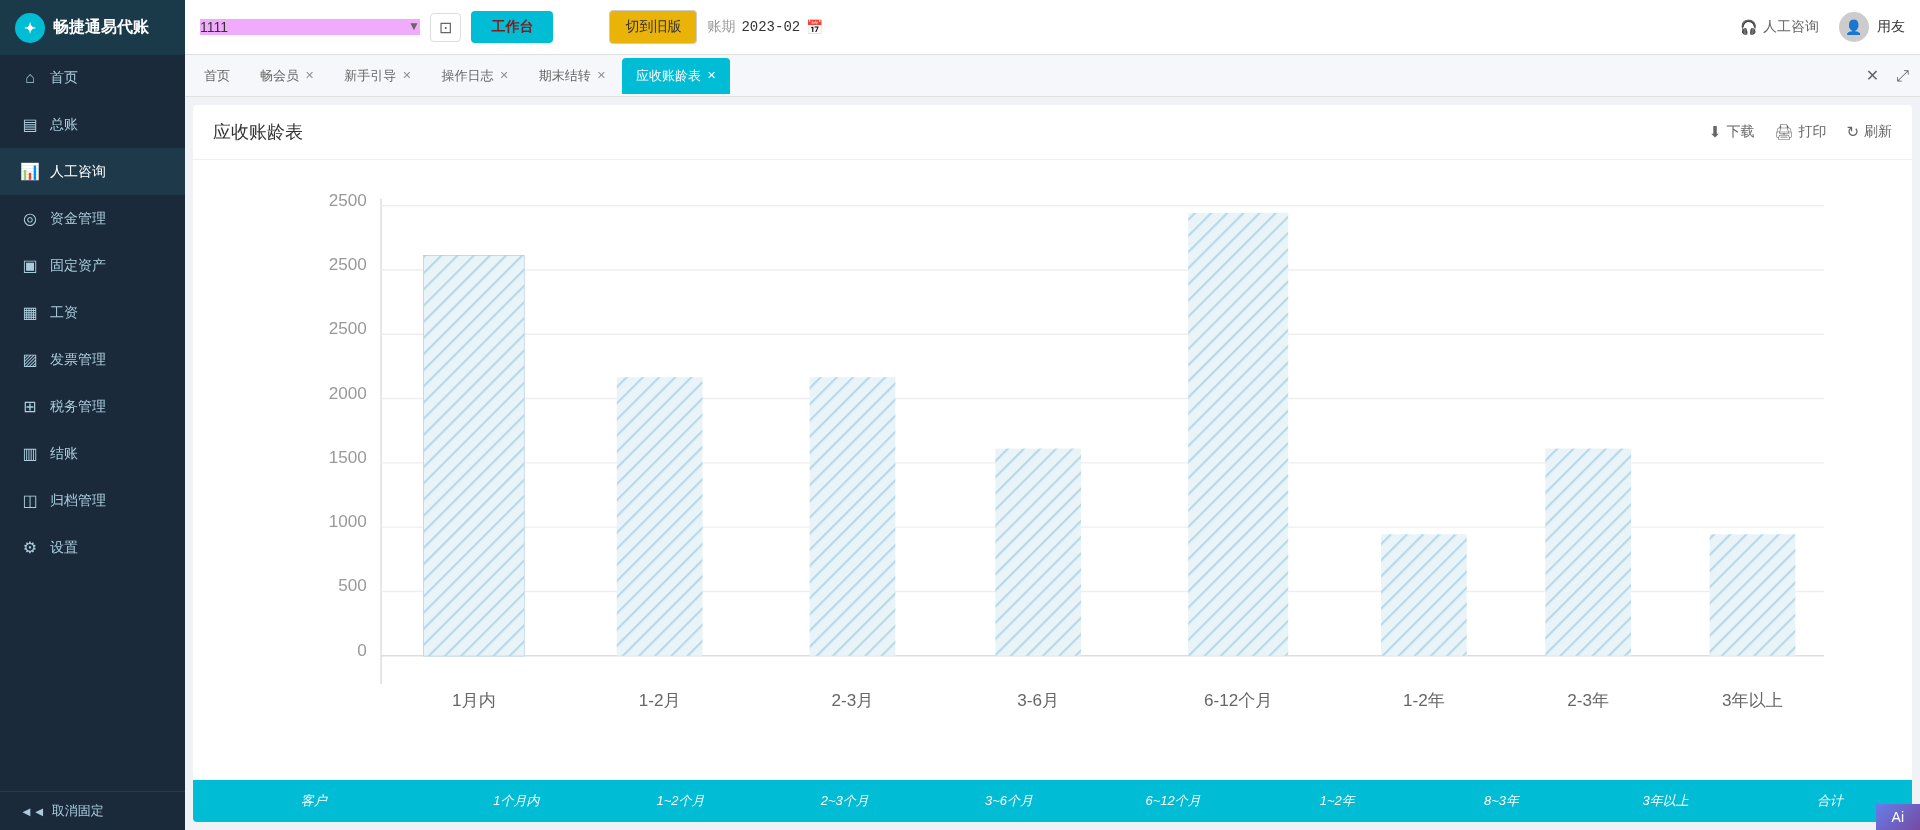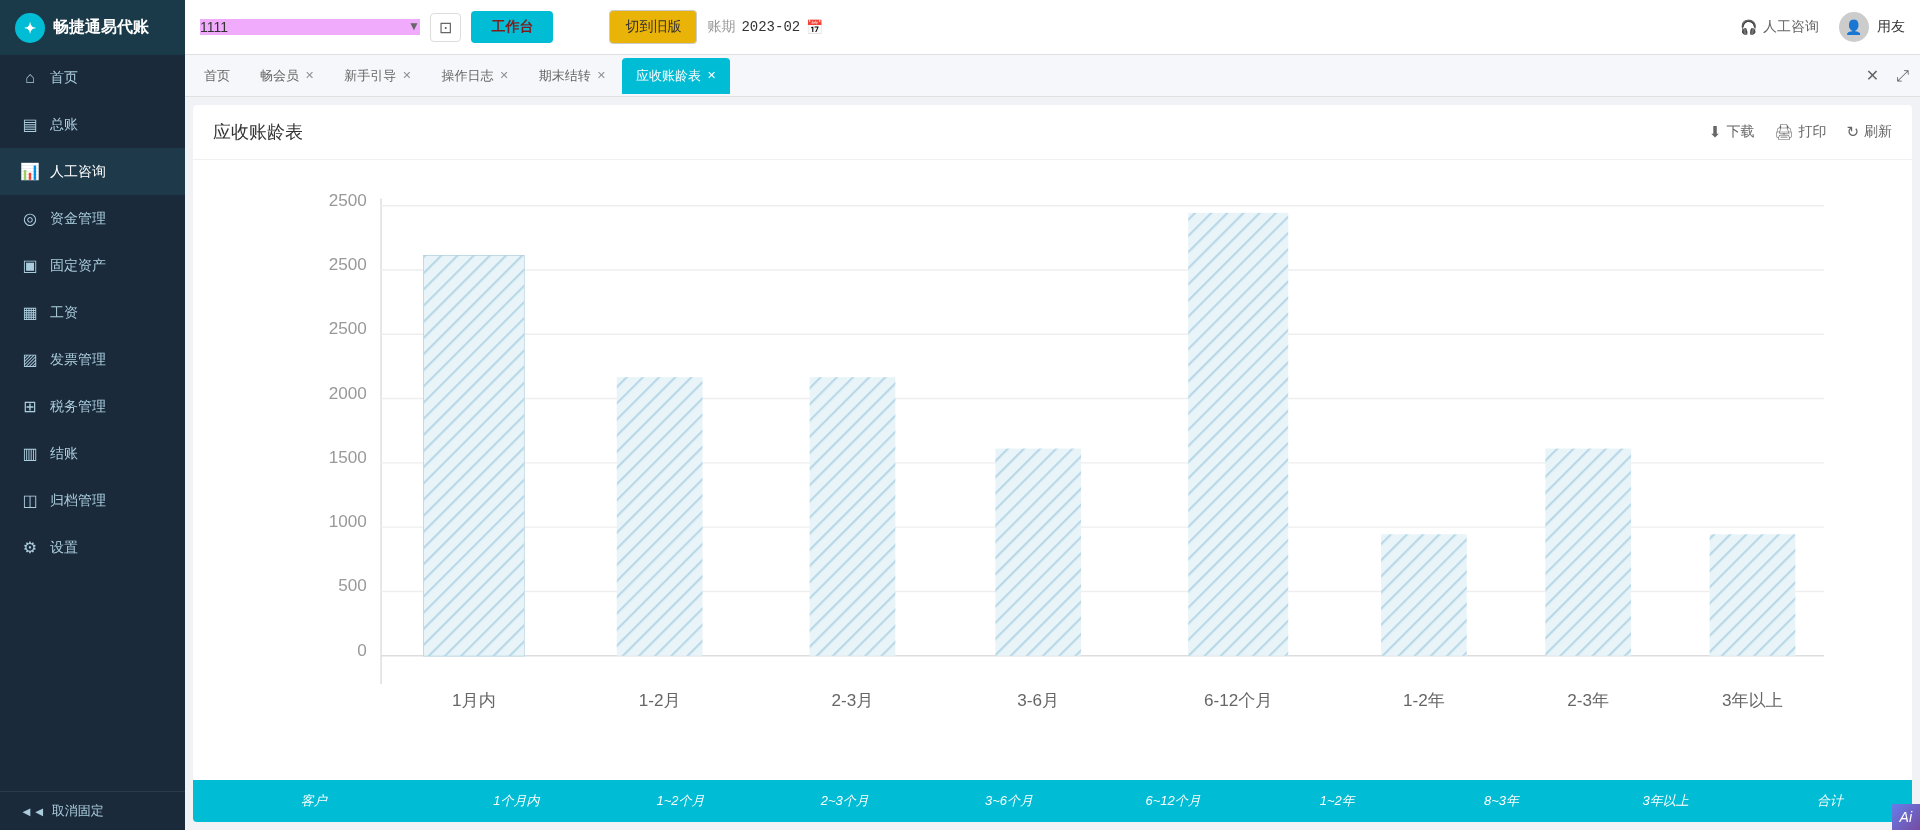--- a/index.html
+++ b/index.html
@@ -305,23 +305,22 @@
       flex: 1.5;
     }
 
     
     .ai-badge {
       position: fixed;
       bottom: 0;
       right: 0;
       background: linear-gradient(135deg, #667eea 0%, #764ba2 100%);
       color: #fff;
-      padding: 5px 8px;
-      font-size: 14px;
-      font-style: italic;
+      padding: 5px 16px;
+      font-size: 14px;
       z-index: 100;
     }
   </style>
 </head>
 <body>
 
 <div class="sidebar">
   <div class="sidebar-logo">
     <div class="logo-icon">✦</div>
     <span>畅捷通易代账</span>

